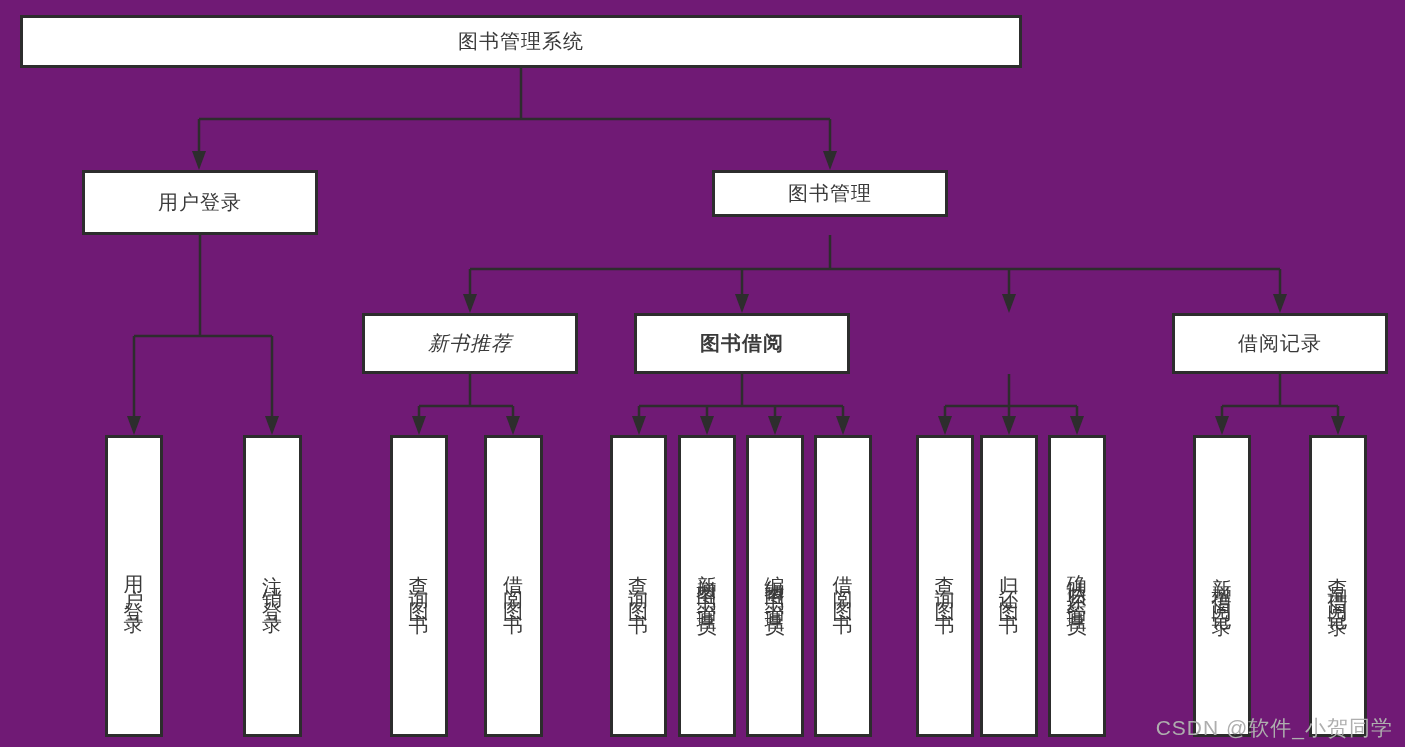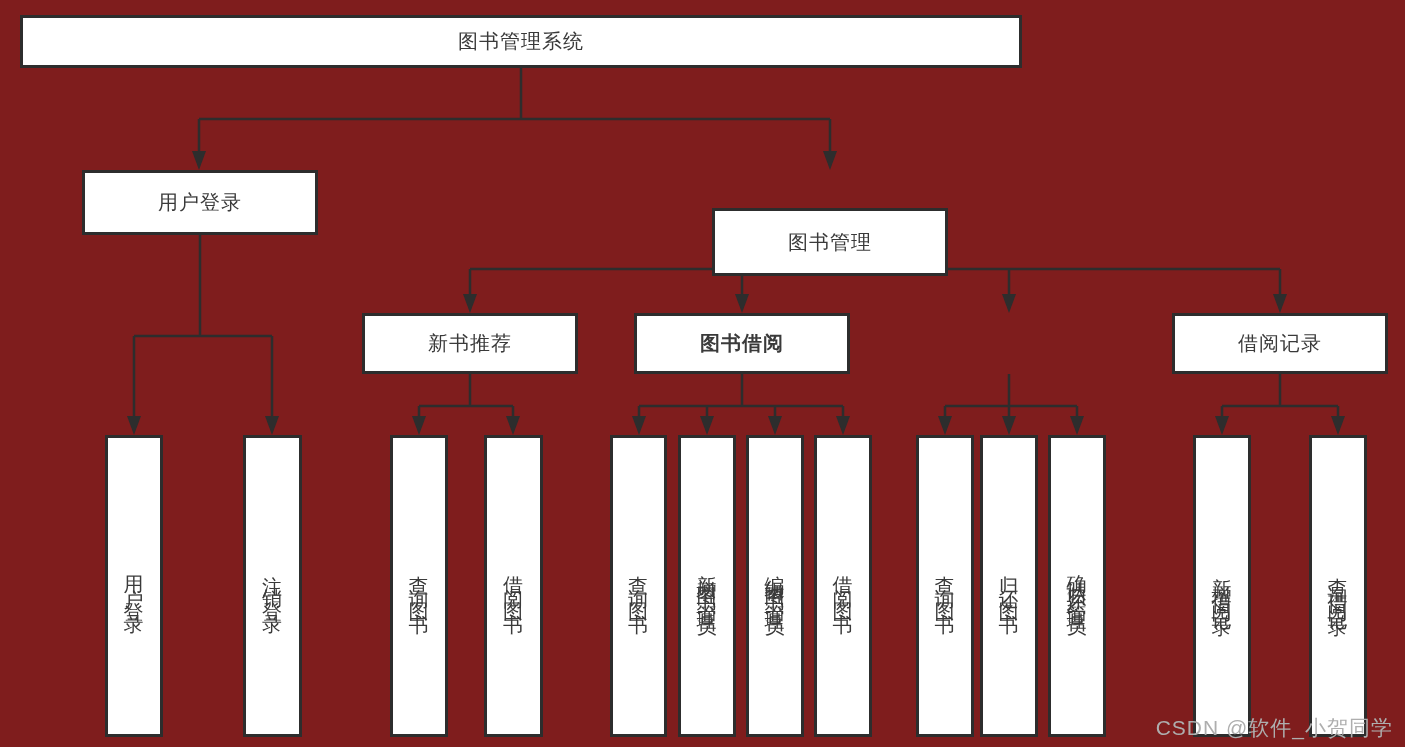--- a/index.html
+++ b/index.html
@@ -1,19 +1,19 @@
 <!DOCTYPE html>
 <html><head>
 <meta charset="utf-8">
 <style>
   html,body{margin:0;padding:0;background:#ffffff;}
   #canvas{
     position:relative;
     width:1405px;height:747px;
-    background:#7f1d1d;
+    background:#701a75;
     overflow:hidden;
     font-family:"Liberation Sans", sans-serif;
     color:#333333;
   }
   #wires{position:absolute;left:0;top:0;z-index:1;}
   .box{
     position:absolute;
     box-sizing:border-box;
     background:#ffffff;
     border:3px solid #2d2d2d;
@@ -81,23 +81,23 @@
       <polygon points="1009,435 1002,416 1016,416"></polygon>
       <polygon points="1077,435 1070,416 1084,416"></polygon>
       <polygon points="1222,435 1215,416 1229,416"></polygon>
       <polygon points="1338,435 1331,416 1345,416"></polygon>
     </g>
   </svg>
 
   <div class="box" style="left:20px;top:15px;width:1002px;height:53px;">图书管理系统</div>
 
   <div class="box" style="left:82px;top:170px;width:236px;height:65px;">用户登录</div>
-  <div class="box" style="left:712px;top:170px;width:236px;height:68px;margin-top:38px;">图书管理</div>
+  <div class="box" style="left:712px;top:170px;width:236px;height:47px;">图书管理</div>
 
-  <div class="box" style="left:362px;top:313px;width:216px;height:61px;">新书推荐</div>
+  <div class="box" style="left:362px;top:313px;width:216px;height:61px;font-style:italic;">新书推荐</div>
   <div class="box" style="left:634px;top:313px;width:216px;height:61px;font-weight:bold;">图书借阅</div>
   <div class="box" style="left:1172px;top:313px;width:216px;height:61px;">借阅记录</div>
 
   <div class="box leaf" style="left:105px;top:435px;width:58px;height:302px;">
     <span class="lbl">用户登录</span>
   </div>
   <div class="box leaf" style="left:243px;top:435px;width:59px;height:302px;">
     <span class="lbl">注销登录</span>
   </div>
 

